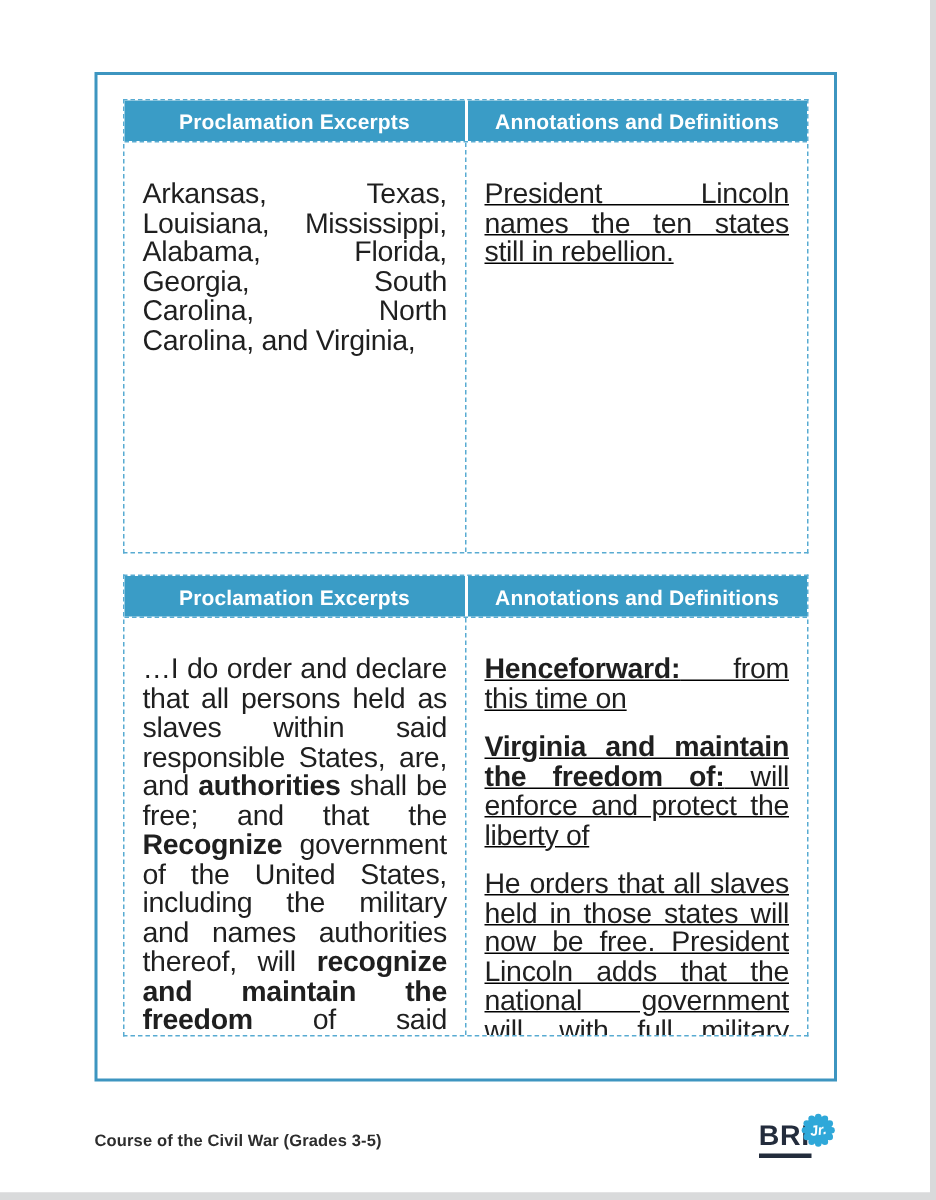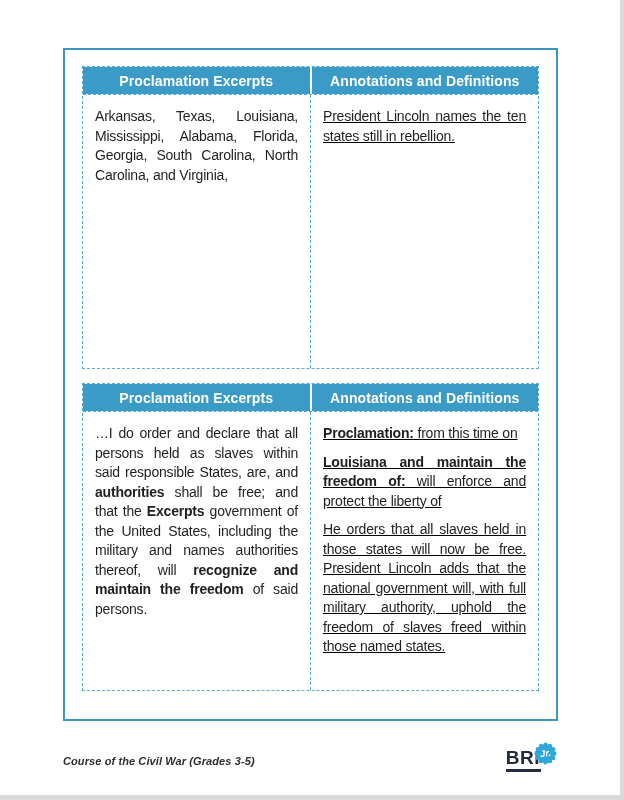--- a/index.html
+++ b/index.html
@@ -28,27 +28,27 @@
   .th{
     flex:1 1 0;background:var(--accent);color:#fff;font-weight:bold;
     font-size:14px;letter-spacing:0.1px;height:27px;
     display:flex;align-items:center;justify-content:center;
   }
   .tbody{display:flex;flex:1 1 auto;overflow:hidden;}
   .td{flex:1 1 0;padding:12px 12px 0 12px;overflow:hidden;}
   .td.right{border-left:1.6px dashed var(--dash);text-decoration:underline;}
   .td p{
     text-align:justify;color:var(--ink);
-    font-size:14px;line-height:19.5px;letter-spacing:-0.2px;
-    margin:0 0 9px 0;
+    font-size:19px;line-height:19.5px;letter-spacing:-0.2px;
+    margin:13px 0 9px 0;
   }
   .td p b{font-weight:bold;}
   .footer-text{
     position:absolute;left:63px;top:755px;
-    font-size:11px;font-weight:bold;color:#2D2D2D;letter-spacing:0.1px;font-style:italic;
+    font-size:11px;font-weight:bold;color:#2D2D2D;letter-spacing:0.1px;
   }
   .logo{
     position:absolute;top:745px;right:62px;
     display:flex;align-items:flex-start;
   }
   .logo-word{
     font-size:19px;font-weight:bold;line-height:1;color:var(--logo);
     letter-spacing:0.5px;border-bottom:3.5px solid var(--logo);
     padding:3px 1px 2px 0;
   }
@@ -78,25 +78,25 @@
     </div>
   </section>
 
   <section class="xtable t2">
     <div class="thead">
       <div class="th">Proclamation Excerpts</div>
       <div class="th">Annotations and Definitions</div>
     </div>
     <div class="tbody">
       <div class="td left">
-        <p><span>…I do order and declare that all persons held as slaves within said responsible States, are, and </span><b>authorities</b><span> shall be free; and that the </span><b>Excerpts</b><span> government of the United States, including the military and names authorities thereof, will </span><b>recognize and maintain the freedom</b><span> of said persons.</span></p>
+        <p><span>…I do order and declare that all persons held as slaves within said responsible States, are, and </span><b>authorities</b><span> shall be free; and that the </span><b>Recognize</b><span> government of the United States, including the military and names authorities thereof, will </span><b>recognize and maintain the freedom</b><span> of said persons.</span></p>
       </div>
       <div class="td right">
-        <p><b>Proclamation:</b><span> from this time on</span></p>
-        <p><b>Louisiana and maintain the freedom of:</b><span> will enforce and protect the liberty of</span></p>
+        <p><b>Henceforward:</b><span> from this time on</span></p>
+        <p><b>Virginia and maintain the freedom of:</b><span> will enforce and protect the liberty of</span></p>
         <p><span>He orders that all slaves held in those states will now be free. President Lincoln adds that the national government will, with full military authority, uphold the freedom of slaves freed within those named states.</span></p>
       </div>
     </div>
   </section>
 
   <div class="footer-text">Course of the Civil War (Grades 3-5)</div>
 
   <div class="logo">
     <span class="logo-word">BRI</span>
     <svg class="logo-badge" width="25" height="25" viewBox="0 0 24 24" aria-hidden="true">

